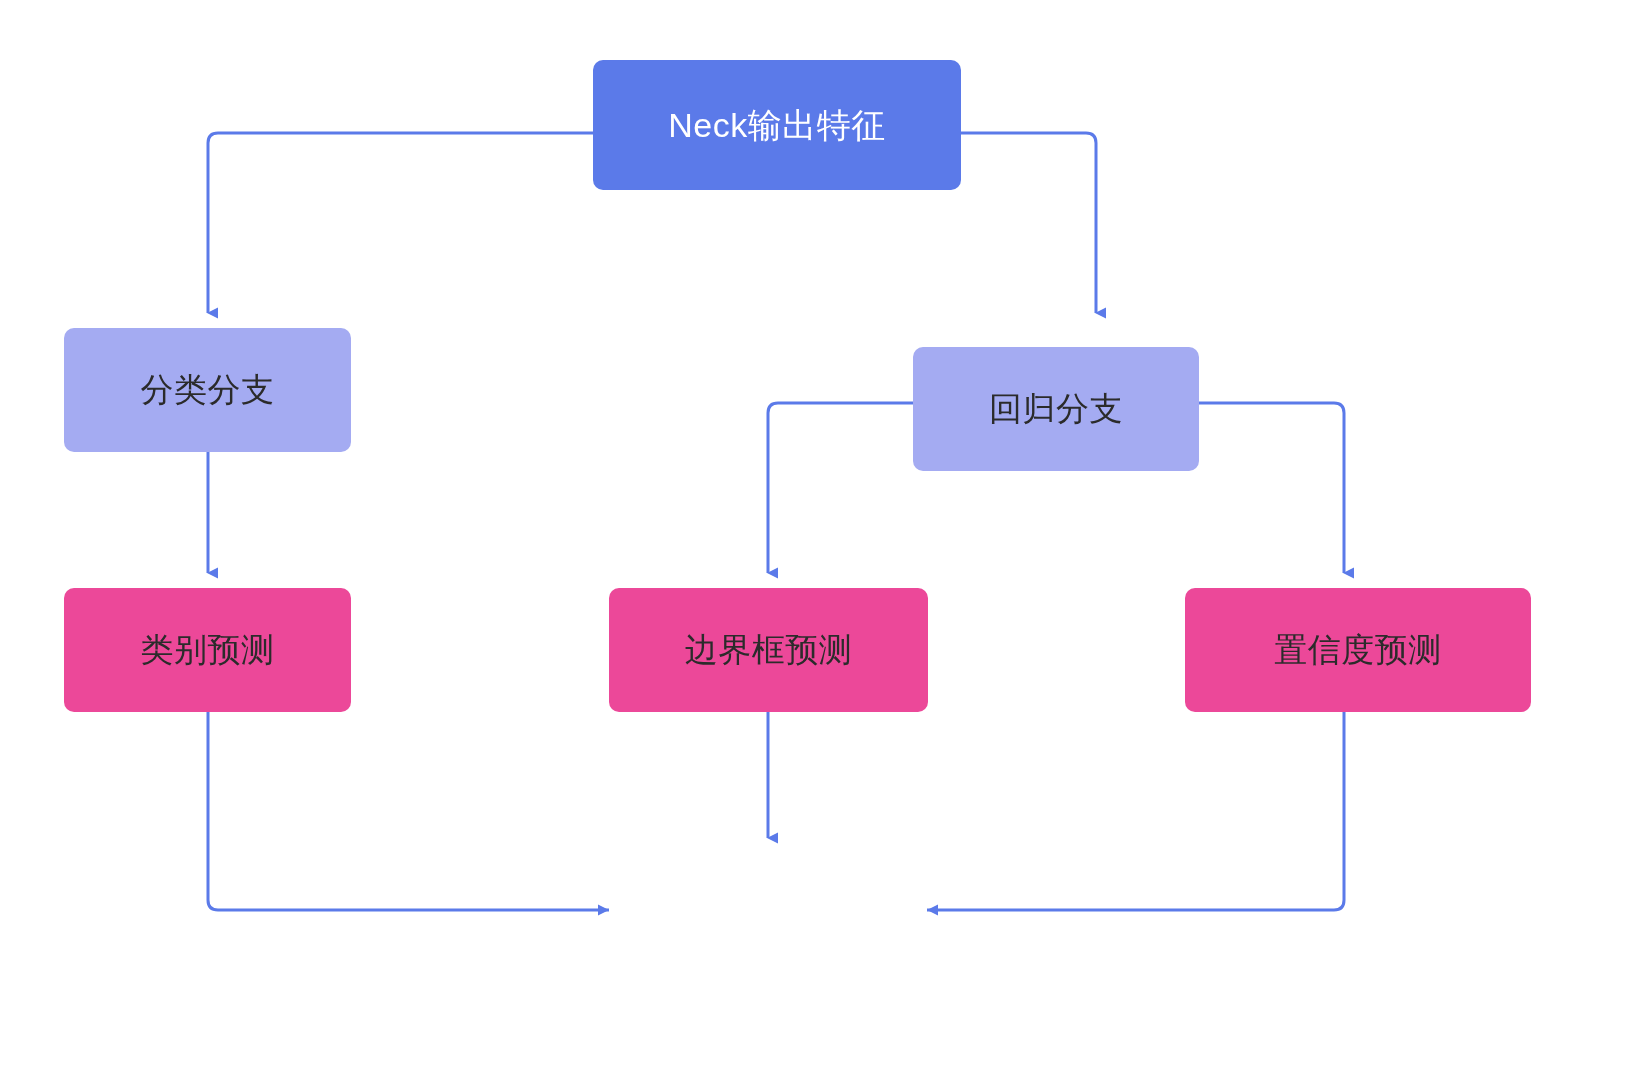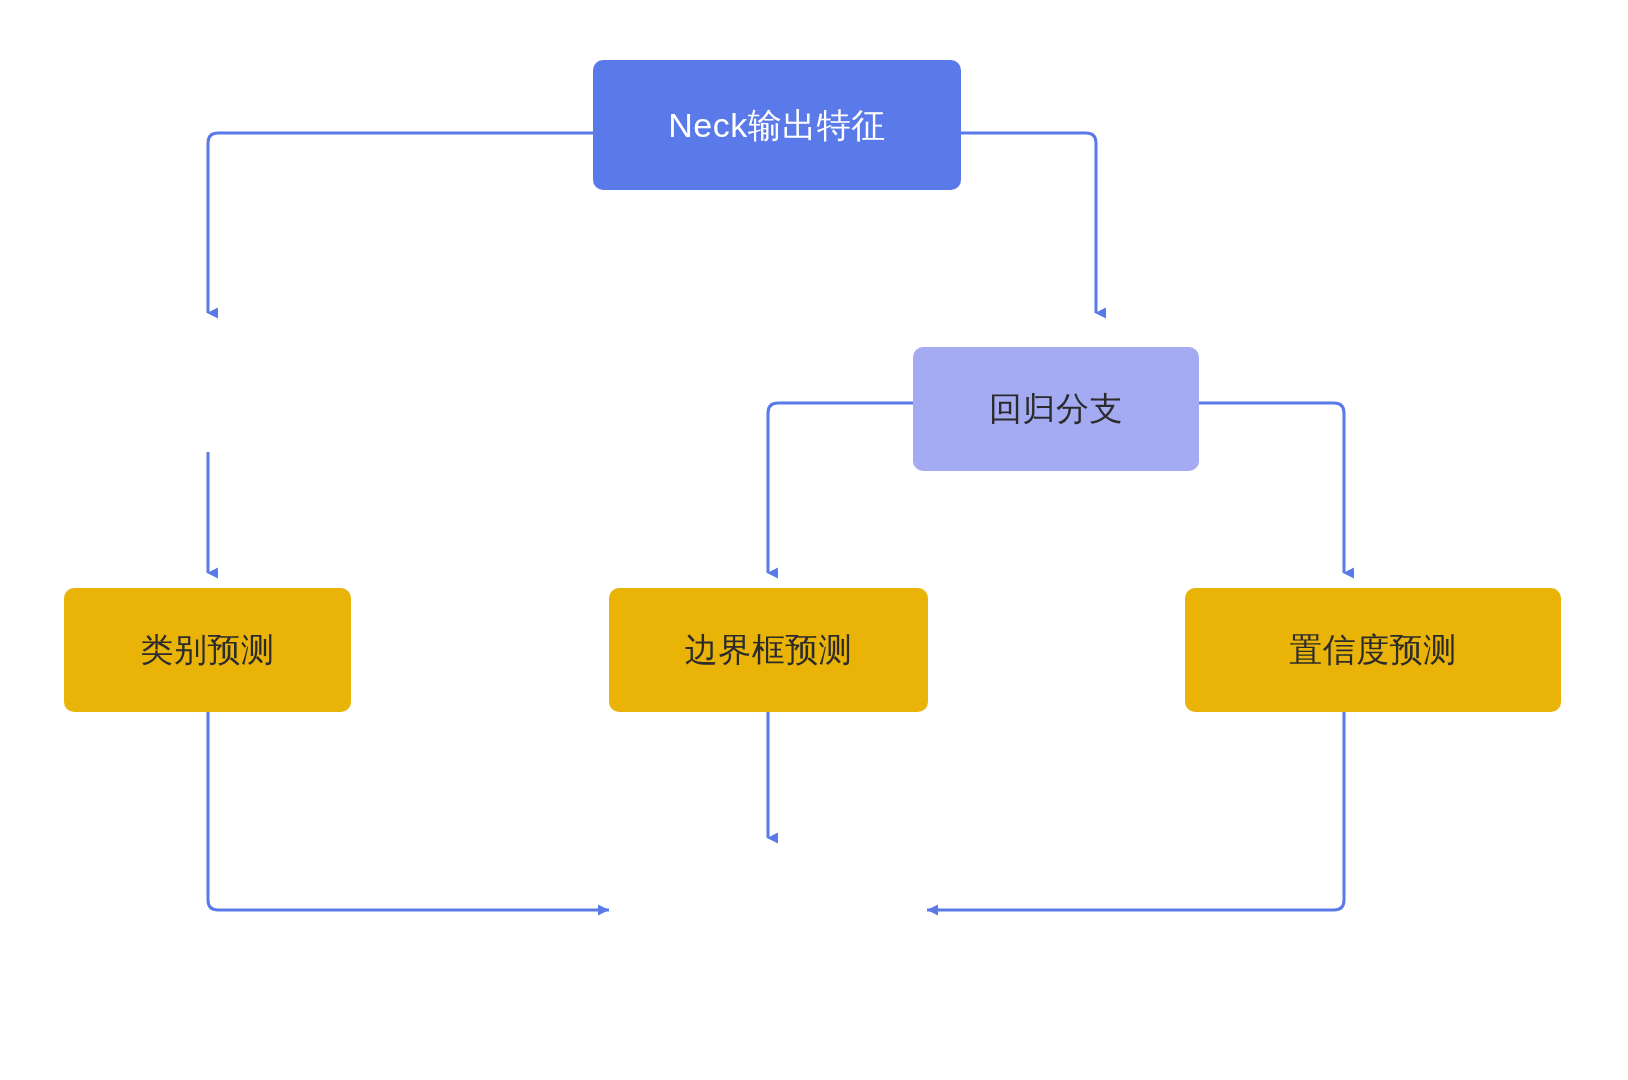--- a/index.html
+++ b/index.html
@@ -46,21 +46,21 @@
     background: #5b7ae9;
     color: #ffffff;
     font-size: 34px;
   }
   .node.branch {
     background: #a4abf2;
     color: #2b2b2b;
     font-size: 33px;
   }
   .node.output {
-    background: #eab308;
+    background: #ec4899;
     color: #2b2b2b;
     font-size: 33px;
   }
 </style>
 </head>
 <body>
 
 <div id="canvas">
 
   <svg id="edge-layer" viewBox="0 0 1628 1080" width="1628" height="1080" xmlns="http://www.w3.org/2000/svg">
@@ -90,31 +90,34 @@
 
     <path d="M 768 712 L 768 838" fill="none" stroke="#5b7ae9" stroke-width="3" marker-end="url(#arrow-down)"></path>
 
     <path d="M 1344 712 L 1344 900 Q 1344 910 1334 910 L 927 910" fill="none" stroke="#5b7ae9" stroke-width="3" marker-end="url(#arrow-left)"></path>
   </svg>
 
   <div class="node primary" style="left:593px; top:60px; width:368px; height:130px;">
     <span class="node-label">Neck输出特征</span>
   </div>
 
+  <div class="node branch" style="left:64px; top:328px; width:287px; height:124px;">
+    <span class="node-label">分类分支</span>
+  </div>
 
   <div class="node branch" style="left:913px; top:347px; width:286px; height:124px;">
     <span class="node-label">回归分支</span>
   </div>
 
   <div class="node output" style="left:64px; top:588px; width:287px; height:124px;">
     <span class="node-label">类别预测</span>
   </div>
 
   <div class="node output" style="left:609px; top:588px; width:319px; height:124px;text-align:right;">
     <span class="node-label">边界框预测</span>
   </div>
 
-  <div class="node output" style="left:1185px; top:588px; width:376px; height:124px;">
+  <div class="node output" style="left:1185px; top:588px; width:346px; height:124px;">
     <span class="node-label">置信度预测</span>
   </div>
 
 
 </div>
 
 </body></html>

